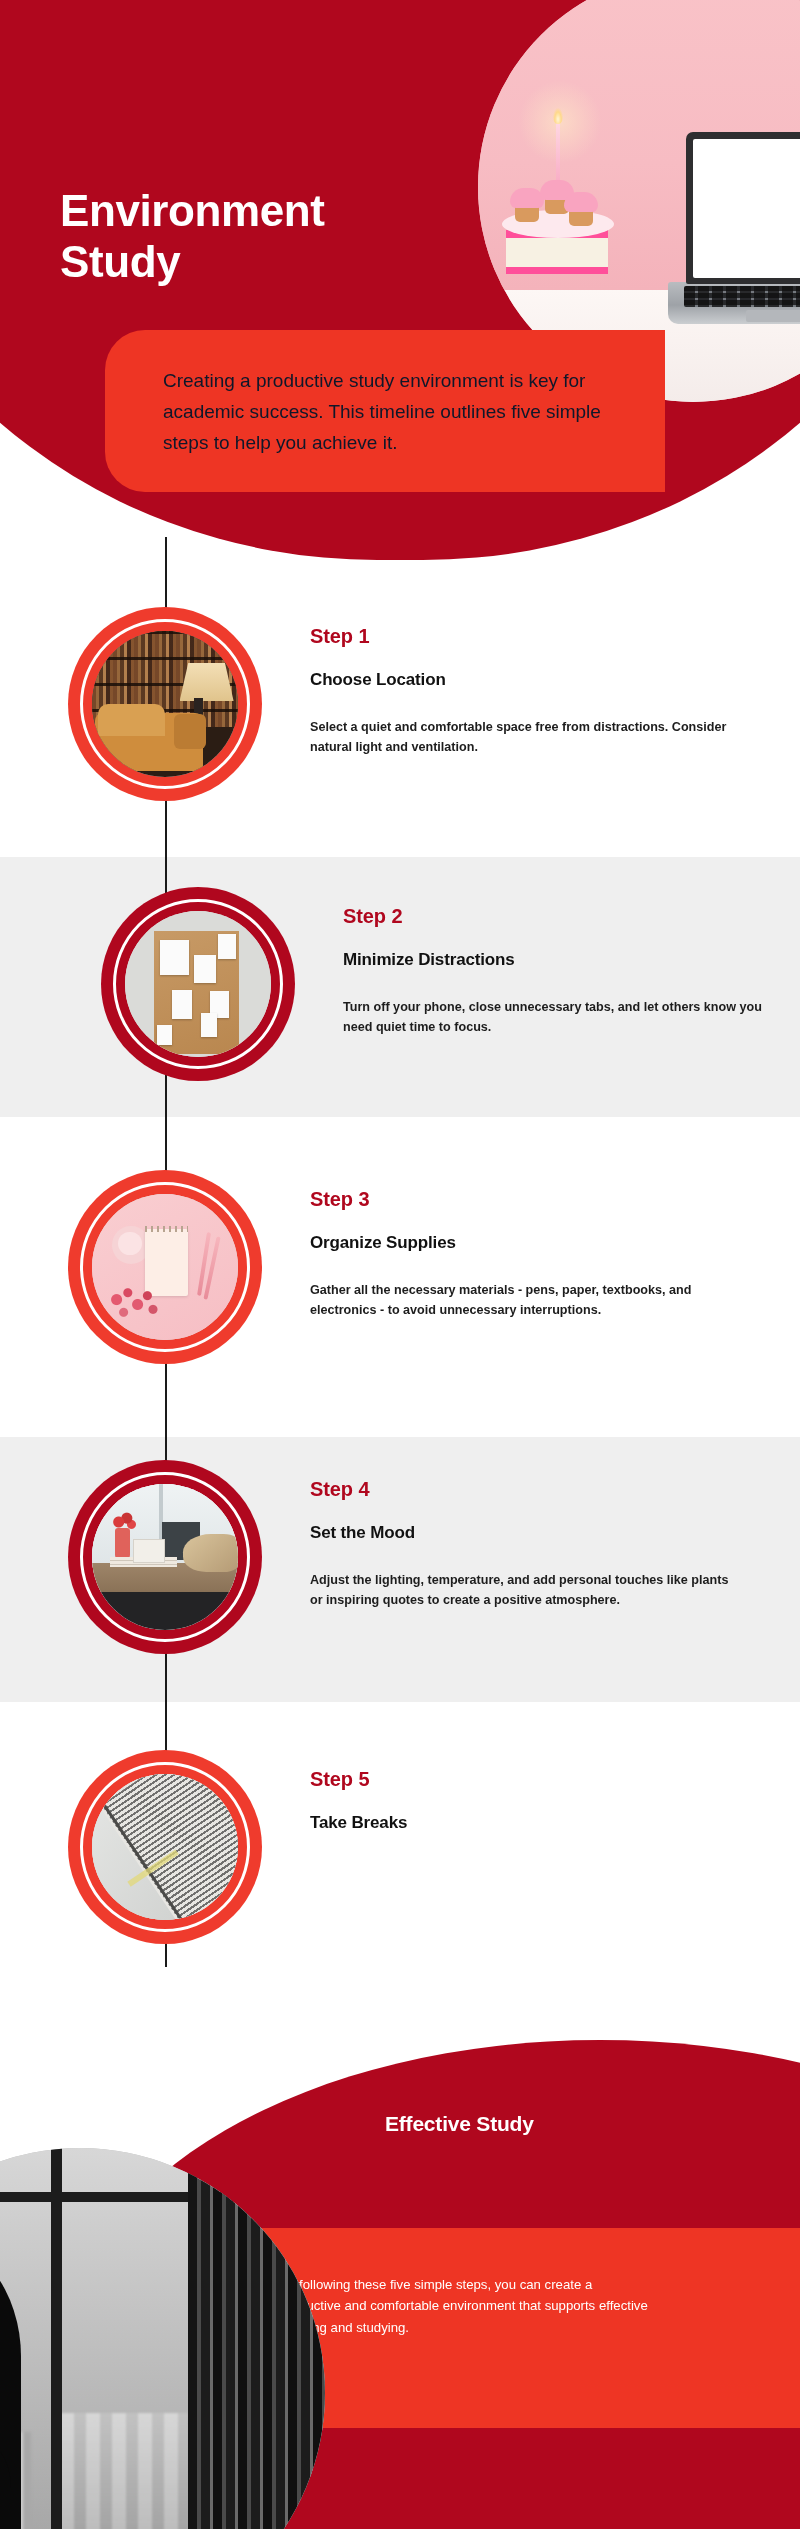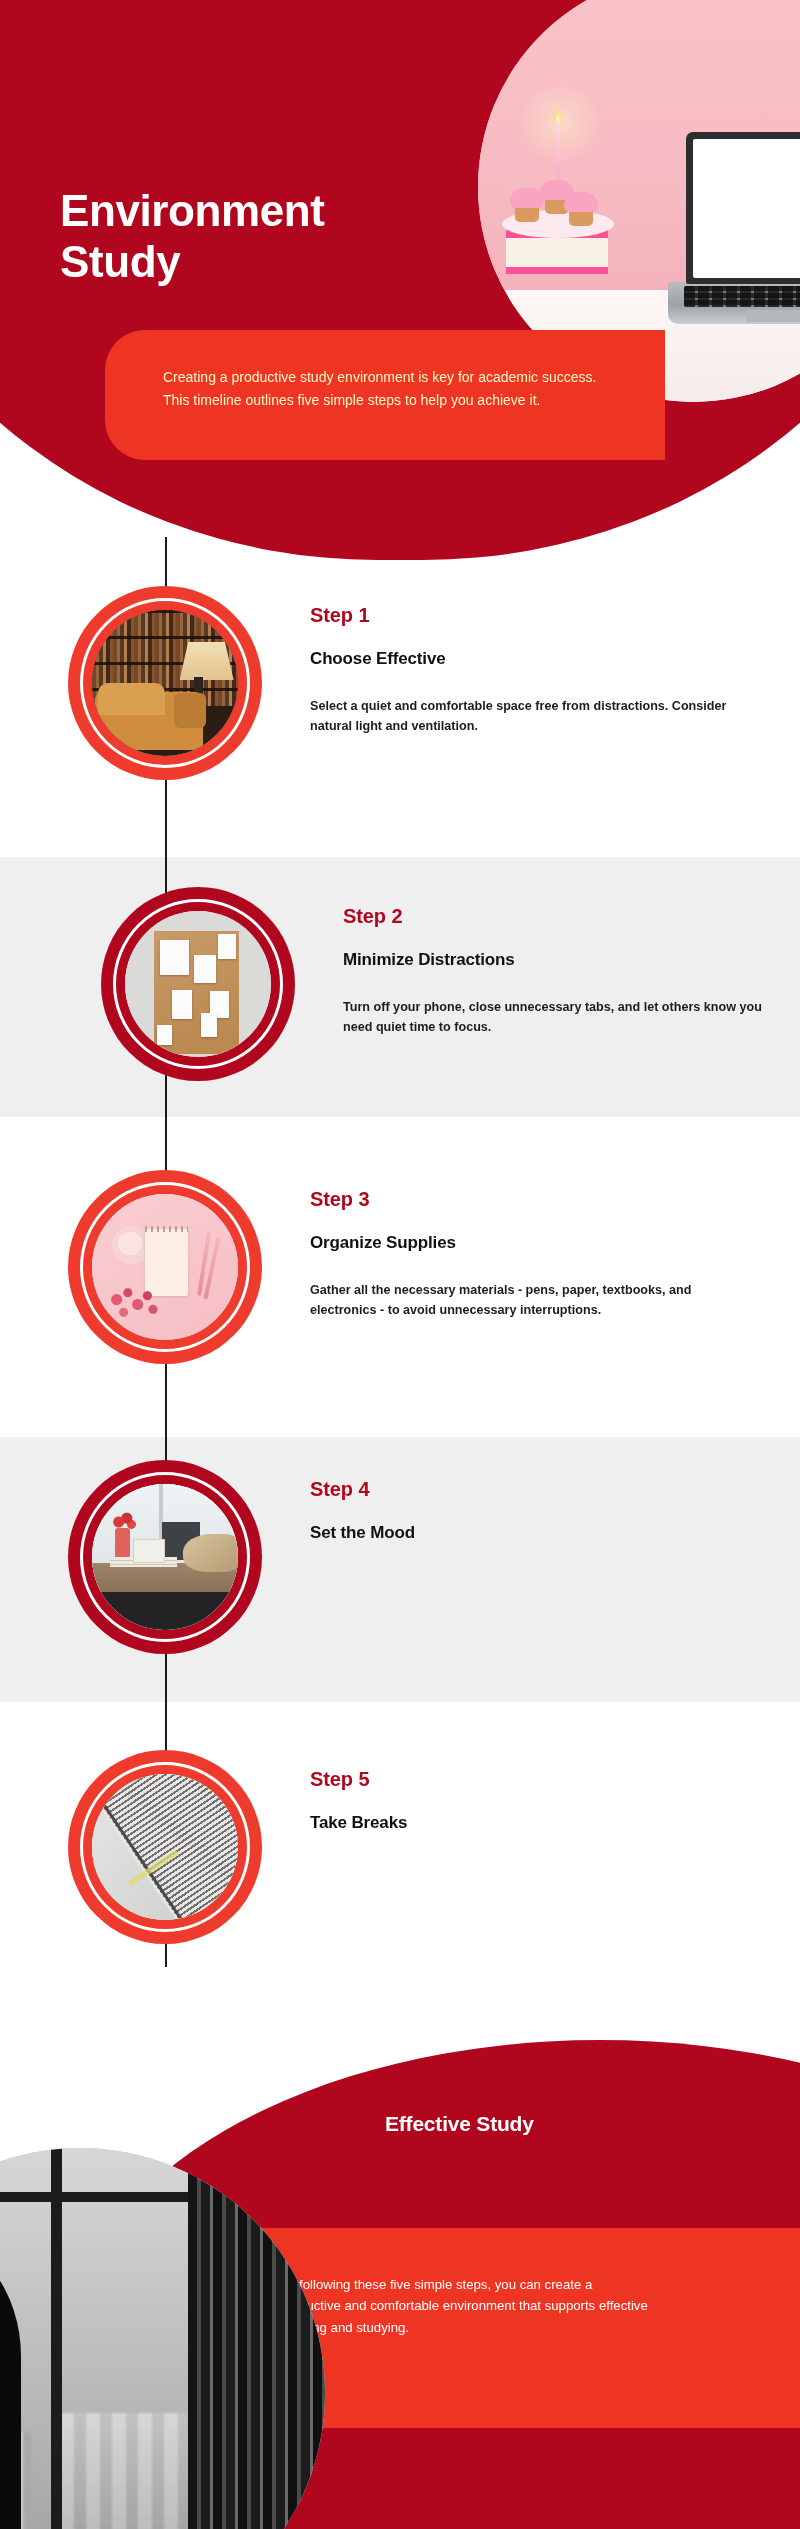--- a/index.html
+++ b/index.html
@@ -124,22 +124,22 @@
   .header-card {
     position:absolute;
     left:105px; top:330px;
     width:560px;
     min-height:130px;
     background:#ee3524;
     border-radius:40px 0 0 40px;
     padding:36px 40px 34px 58px;
   }
   .header-card p {
-    color:#fef9c3;
-    font-size:14px;
+    color:#0f172a;
+    font-size:19px;
     line-height:1.62;
     font-weight:400;
   }
 
   
   .band {
     position:absolute;
     left:0; width:800px;
     background:#efefef;
   }
@@ -152,21 +152,21 @@
     left:165px; top:537px;
     width:2.4px; height:1430px;
     background:#1a1a1a;
   }
 
   
   .step {
     position:absolute;
     left:0; width:800px; height:230px;
   }
-  .step-1 { top:586px; }
+  .step-1 { top:607px; }
   .step-2 { top:887px;margin-left:33px; }
   .step-3 { top:1170px; }
   .step-4 { top:1460px;padding-left:12px; }
   .step-5 { top:1750px; }
 
   .badge {
     position:absolute;
     left:68px; top:0;
     width:194px; height:194px;
     border-radius:50%;
@@ -519,21 +519,21 @@
           <div class="lamp-shade"></div>
             <div class="lamp-base"></div>
           <div class="sofa"></div>
             <div class="sofa-back"></div>
             <div class="sofa-arm"></div>
         </div>
       </div>
     </div>
     <div class="step-text">
       <div class="step-label">Step 1</div>
-      <div class="step-title">Choose Effective</div>
+      <div class="step-title">Choose Location</div>
       <div class="step-desc">Select a quiet and comfortable space free from distractions.  Consider natural light and ventilation.</div>
     </div>
   </div>
 
   <div class="step step-2">
     <div class="badge dark">
       <div class="ring-outer"></div>
       <div class="ring-white"></div>
       <div class="photo">
         <div class="sc sc2">
@@ -593,20 +593,21 @@
             <div class="books"></div>
             <div class="laptop"></div>
           <div class="hair"></div>
             <div class="under"></div>
         </div>
       </div>
     </div>
     <div class="step-text">
       <div class="step-label">Step 4</div>
       <div class="step-title">Set the Mood</div>
+      <div class="step-desc">Adjust the lighting, temperature, and add personal touches like plants or inspiring quotes to create a positive atmosphere.</div>
     </div>
   </div>
 
   <div class="step step-5">
     <div class="badge bright">
       <div class="ring-outer"></div>
       <div class="ring-white"></div>
       <div class="photo">
         <div class="sc sc5">
           <div class="page-l"></div>

